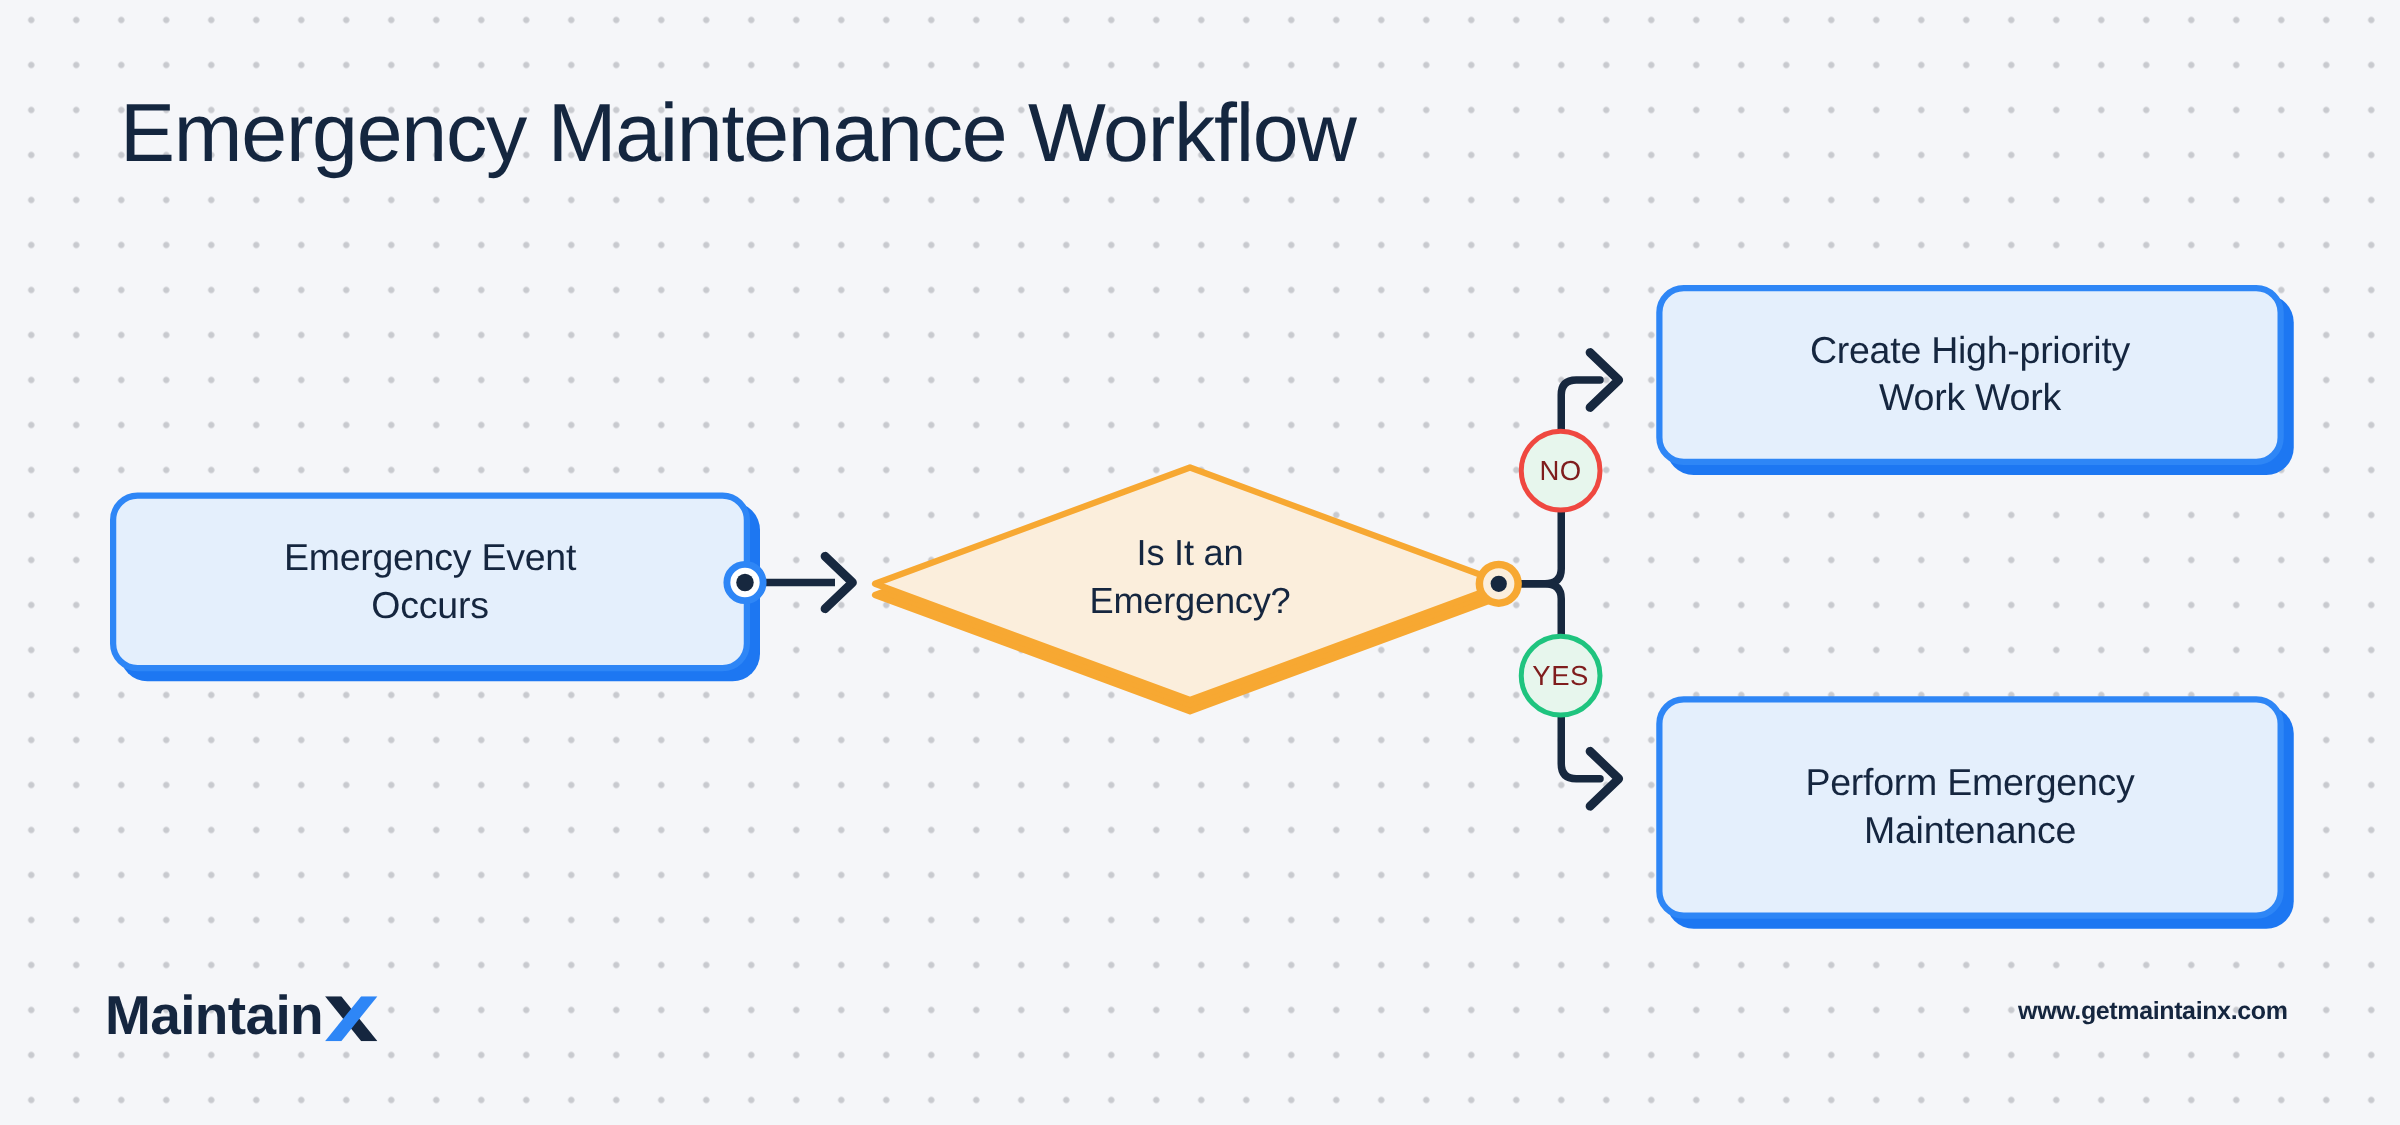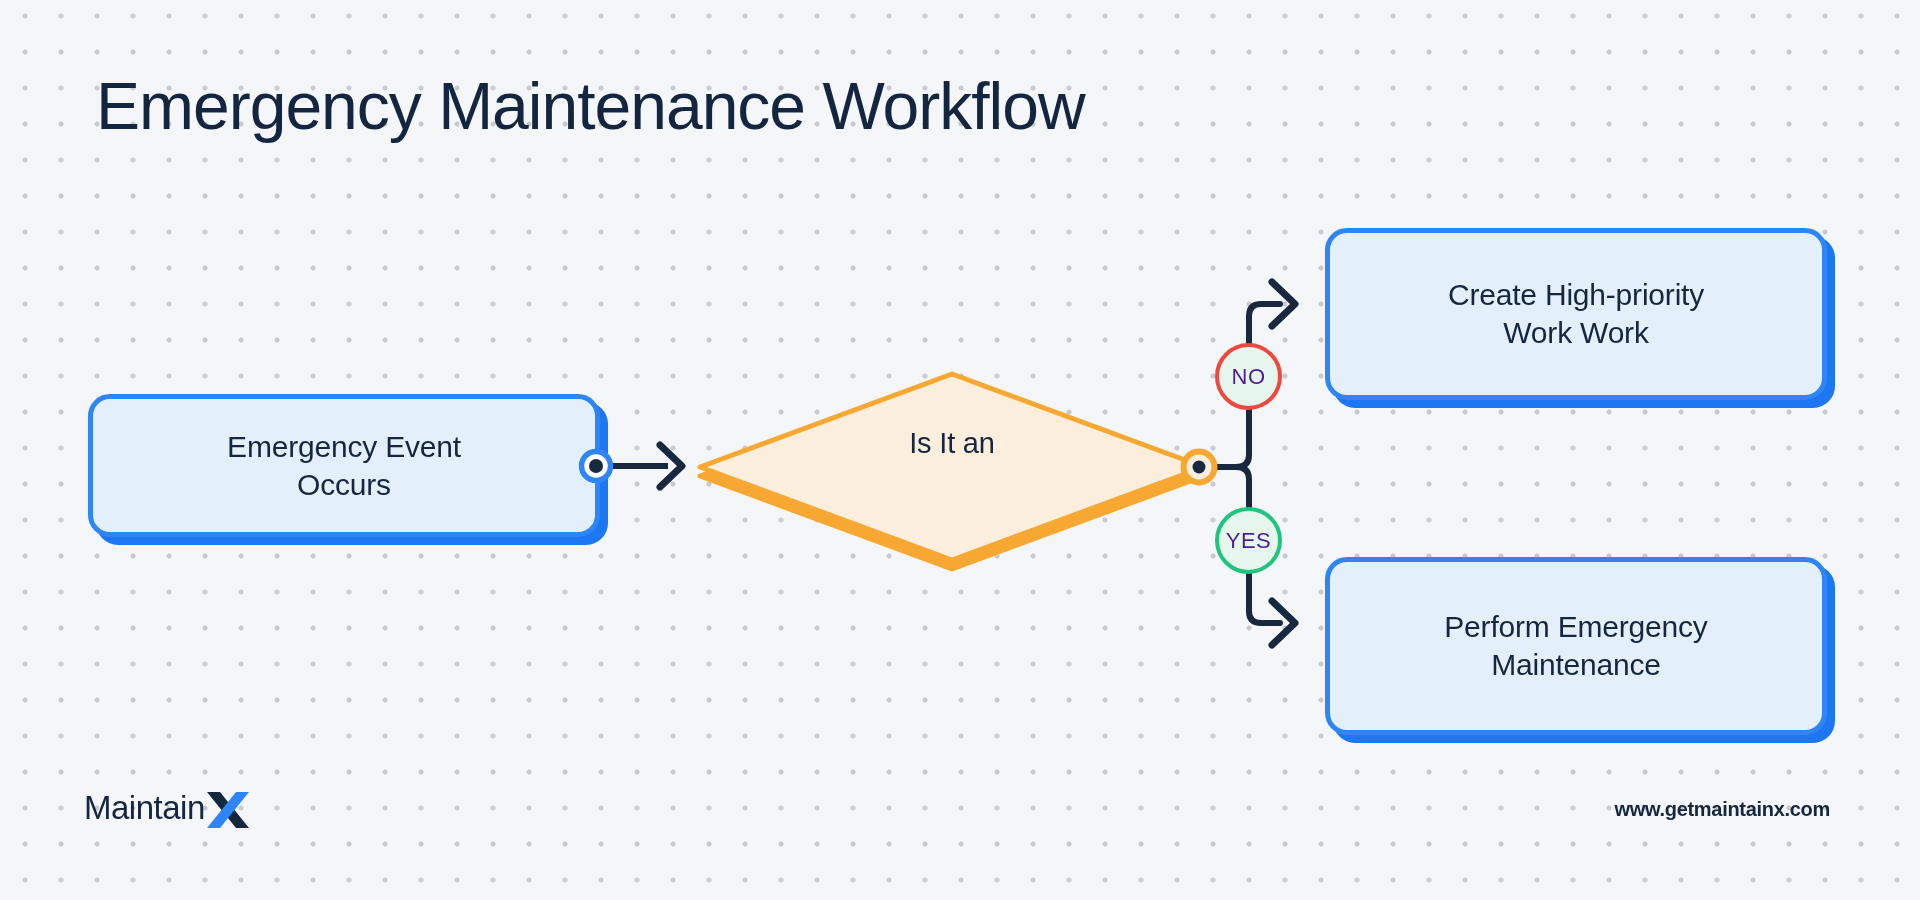--- a/index.html
+++ b/index.html
@@ -23,42 +23,42 @@
   .node{
     position:absolute;display:flex;flex-direction:column;
     align-items:center;justify-content:center;
     background:#E4EFFC;border:5px solid #2E86F6;border-radius:22px;
     box-shadow:8px 8px 0 0 #1D77F2;
     color:#15263F;font-size:30px;font-weight:500;line-height:38px;
     text-align:center;z-index:2;box-sizing:border-box;
     letter-spacing:-0.2px;
   }
   .node-critical{left:88px;top:394px;width:512px;height:143px;}
-  .node-create{left:1325px;top:228px;width:502px;height:172px;}
+  .node-create{left:1325px;top:228px;width:502px;height:144px;}
   .node-perform{left:1325px;top:557px;width:502px;height:178px;}
   .flow-svg{position:absolute;left:0;top:0;z-index:3;}
   .diamond-label{
     position:absolute;left:802px;top:424px;width:300px;z-index:4;
     color:#15263F;font-size:29px;font-weight:500;line-height:38px;
     text-align:center;letter-spacing:-0.2px;
   }
   .badge{
     position:absolute;width:67px;height:67px;border-radius:50%;
     background:#E7F6ED;display:flex;align-items:center;justify-content:center;
-    font-size:22px;font-weight:500;color:#4c1d95;z-index:4;
+    font-size:22px;font-weight:500;color:#7f1d1d;z-index:4;
     box-sizing:border-box;letter-spacing:0.5px;
   }
   .badge-no{left:1215px;top:343px;border:4.5px solid #EF4840;}
   .badge-yes{left:1215px;top:507px;border:4.5px solid #1FC47F;}
   .brand{
     position:absolute;left:84px;top:788px;z-index:5;
     display:flex;align-items:center;
   }
   .brand-text{
-    font-size:33px;font-weight:normal;color:#15263F;letter-spacing:-0.5px;
+    font-size:44px;font-weight:bold;color:#15263F;letter-spacing:-0.5px;
   }
   .brand-x{margin-left:2px;margin-top:4px;}
   .website{
     position:absolute;right:90px;top:798px;z-index:5;
     font-size:20px;font-weight:bold;color:#15263F;letter-spacing:-0.3px;
   }
 </style>
 </head>
 <body>
 
@@ -98,20 +98,21 @@
 
     <circle cx="596" cy="466" r="14.5" fill="#FFFFFF" stroke="#2E86F6" stroke-width="5.5"></circle>
     <circle cx="596" cy="466" r="7" fill="#17283F"></circle>
 
     <circle cx="1199" cy="467" r="15.5" fill="#FBEEDC" stroke="#F7A832" stroke-width="6"></circle>
     <circle cx="1199" cy="467" r="6.5" fill="#17283F"></circle>
   </svg>
 
   <div class="diamond-label">
     <div>Is It an</div>
+    <div>Emergency?</div>
   </div>
 
   <div class="badge badge-no">
     <span>NO</span>
   </div>
   <div class="badge badge-yes">
     <span>YES</span>
   </div>
 
   <div class="brand">

